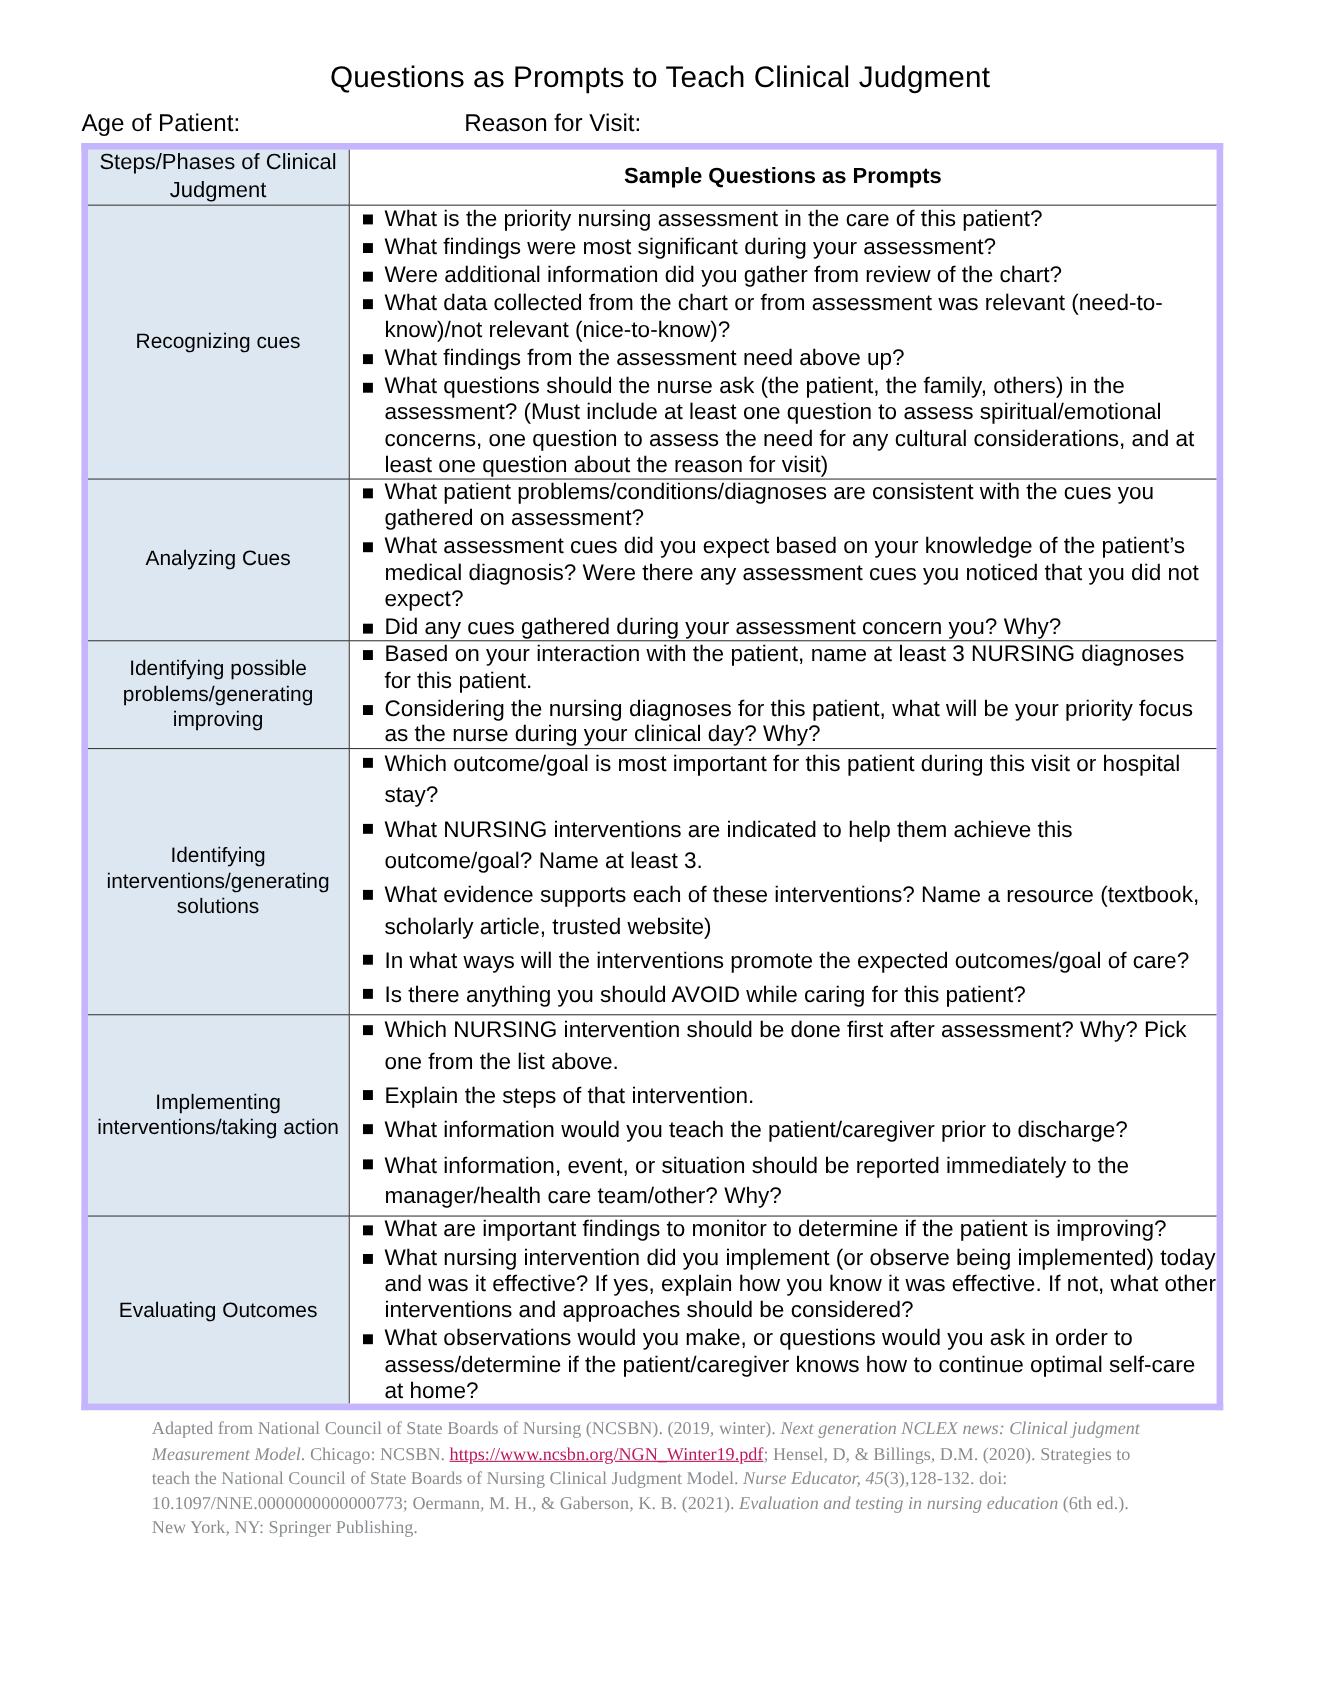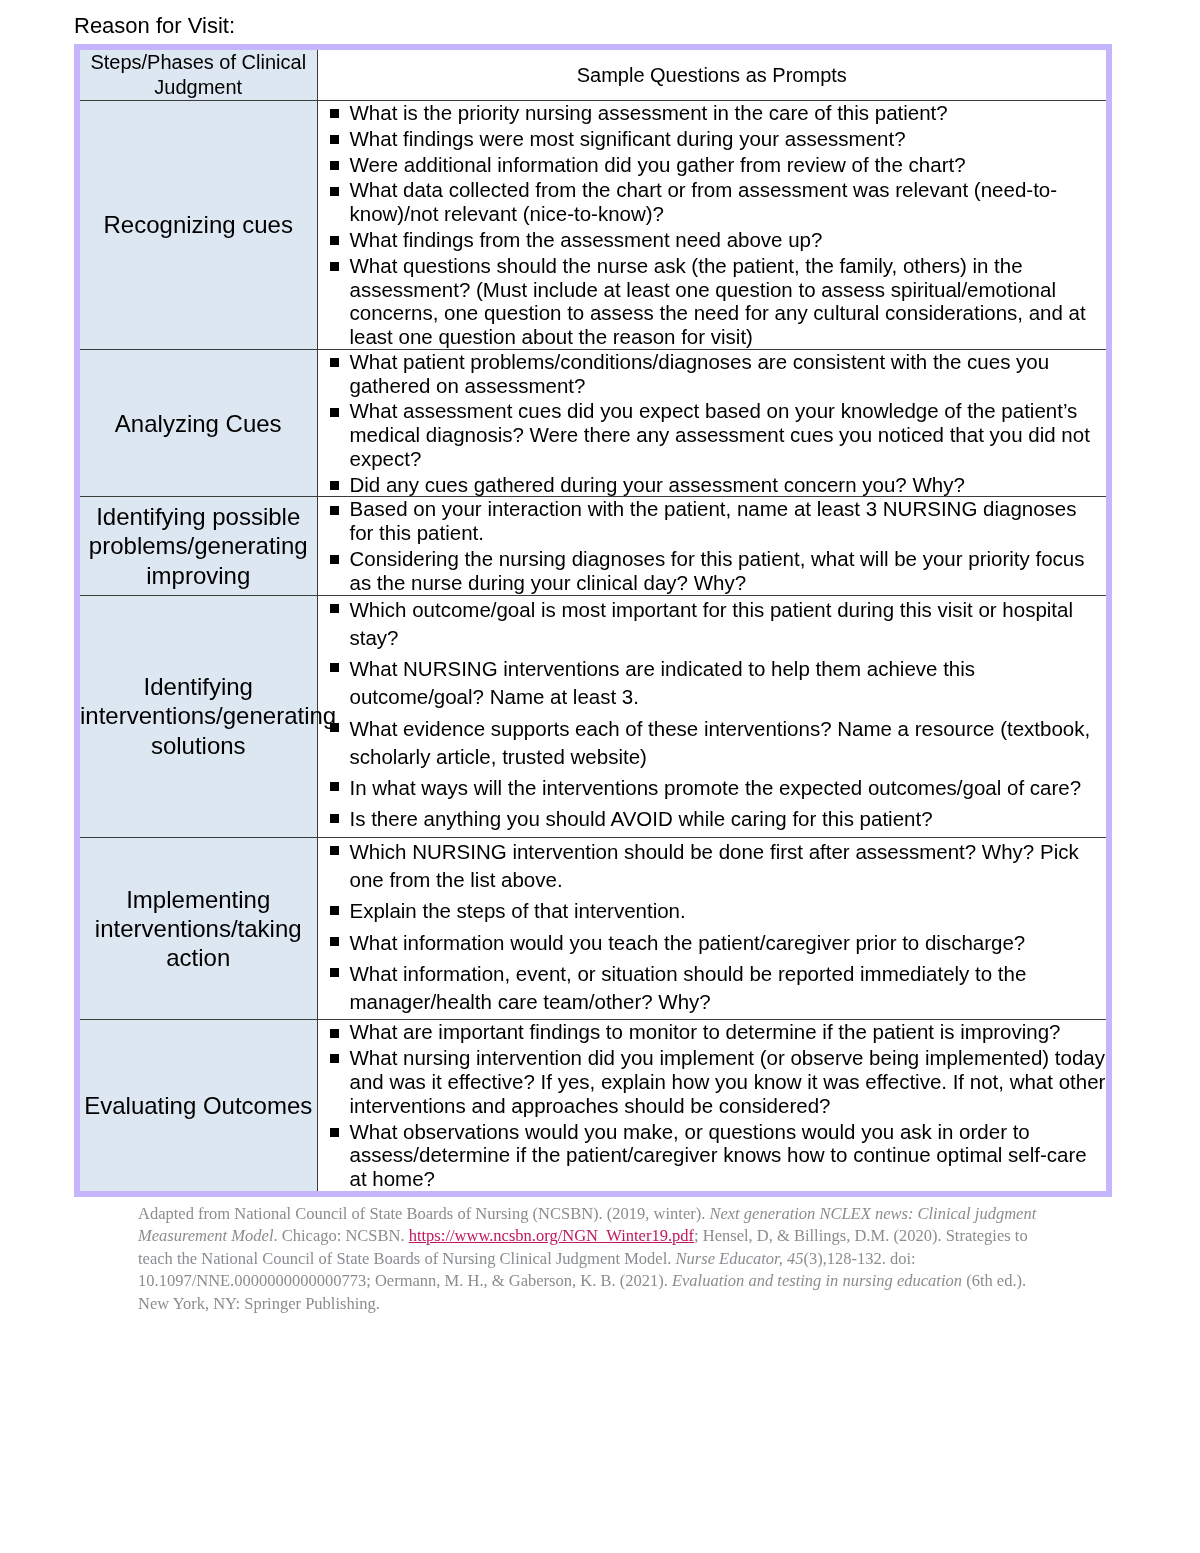--- a/index.html
+++ b/index.html
@@ -56,39 +56,39 @@
     border: 1px solid #3b3b3b;
     vertical-align: middle;
     padding: 0;
   }
   col.col-phase { width: 240px; }
   col.col-prompts { width: 792px; }
 
   .phase-cell {
     background: #dde7f1;
     text-align: center;
-    font-size: 24px;
+    font-size: 19px;
     line-height: 1.22;
     padding: 6px 8px;
     vertical-align: middle;
   }
   .head-phase {
     background: #dde7f1;
     text-align: center;
     font-size: 20px;
     line-height: 1.25;
     font-weight: 400;
     padding: 8px 10px 22px 10px;
     vertical-align: top;
   }
   .head-prompts {
     background: #ffffff;
     text-align: center;
     font-size: 20px;
-    font-weight: 400;
+    font-weight: 700;
     padding: 9px 10px 22px 10px;
     vertical-align: top;
   }
   .prompts-cell {
     background: #ffffff;
     padding: 5px 10px 6px 10px;
     vertical-align: top;
   }
   ul.prompt-list {
     list-style: none;
@@ -127,22 +127,24 @@
   .citation .link {
     color: #be185d;
     text-decoration: underline;
   }
 </style>
 </head>
 <body>
 
 <div class="page">
 
+  <h1 class="doc-title">Questions as Prompts to Teach Clinical Judgment</h1>
 
   <div class="field-row">
+    <span class="field-label age">Age of Patient:</span>
     <span class="field-label">Reason for Visit:</span>
   </div>
 
   <table class="cj-table">
     <colgroup>
       <col class="col-phase">
       <col class="col-prompts">
     </colgroup>
     <thead>
       <tr>

